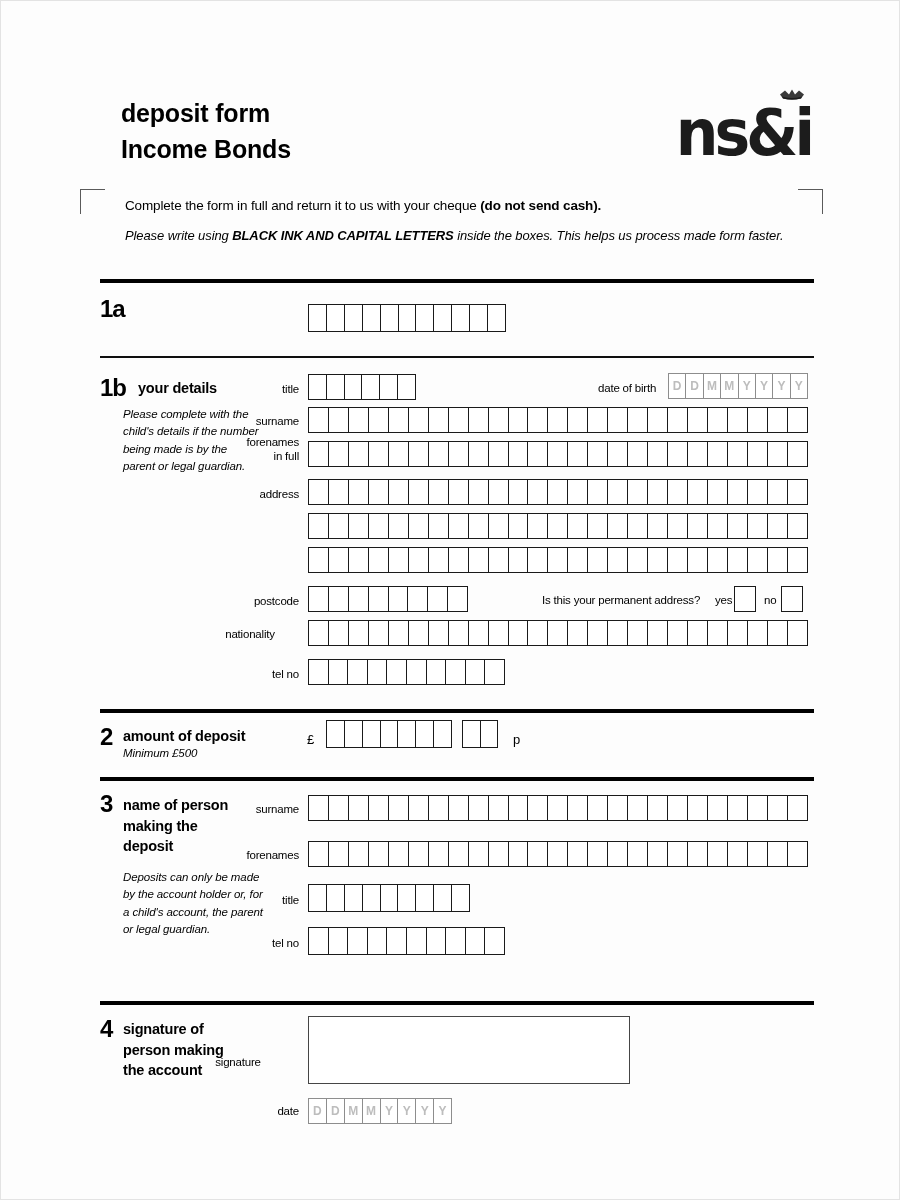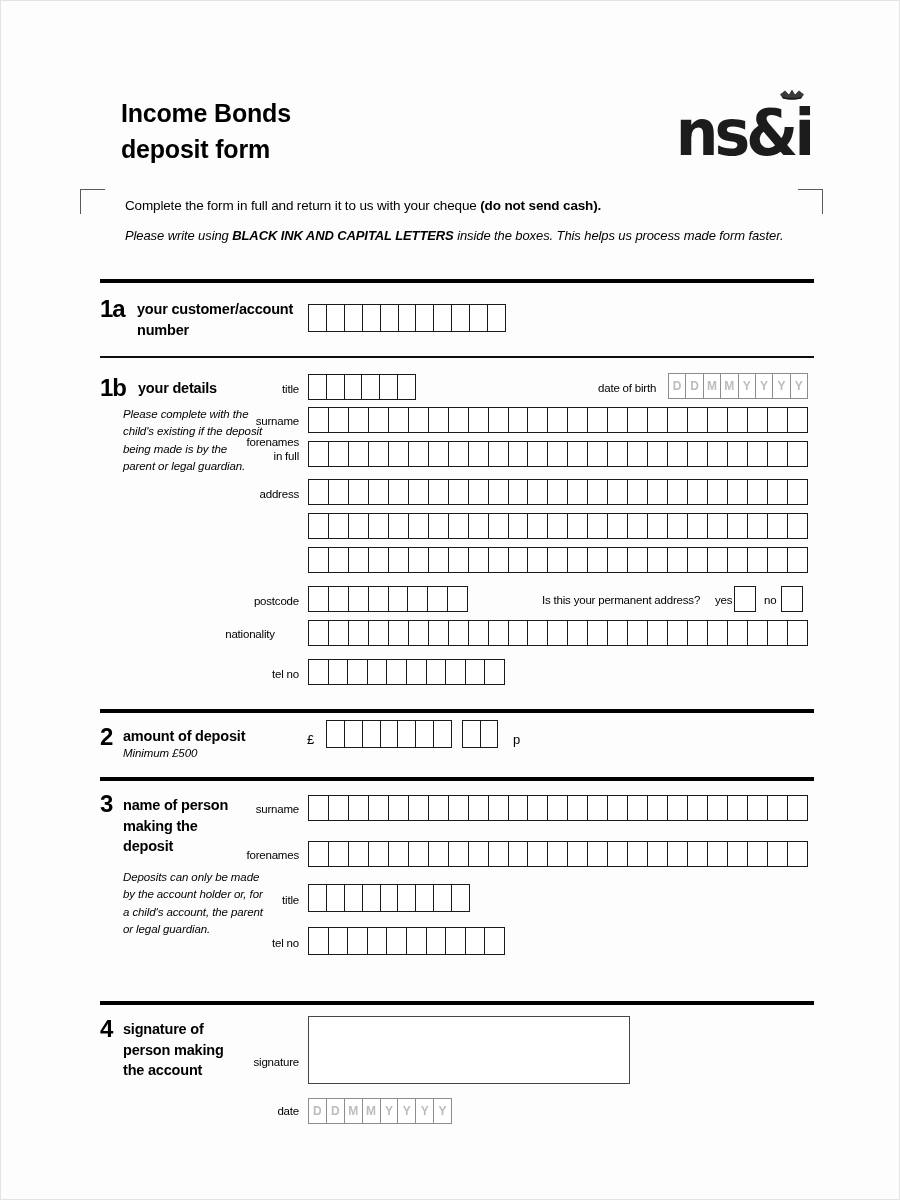--- a/index.html
+++ b/index.html
@@ -179,22 +179,22 @@
   .date-row { border-color: #8d8d8d; }
   .date-row .cell { border-right-color: #8d8d8d; }
 </style>
 </head>
 <body>
 
 <div id="page">
 
   <div class="header">
     <div class="form-title">
+      <div>deposit form</div>
       <div>Income Bonds</div>
-      <div>deposit form</div>
     </div>
     <div class="logo-wrap">
       <svg class="logo-crown" viewBox="0 0 52 26">
         <path d="M2 13 L12 5 L20 13 L26 3 L32 13 L40 5 L50 13 L44 21 Q26 26 8 21 Z" fill="#3a3a3a"></path>
         <path d="M6 17 Q26 23 46 17 L44 21 Q26 25 8 21 Z" fill="#1c1c1c"></path>
       </svg>
       <div class="logo-text">ns&amp;i</div>
     </div>
   </div>
 
@@ -202,45 +202,41 @@
   <div class="corner tr"></div>
 
   <div class="intro">
     <div class="intro-line"><span>Complete the form in full and return it to us with your cheque </span><b>(do not send cash).</b></div>
     <div class="intro-note"><span>Please write using </span><b>BLACK INK AND CAPITAL LETTERS</b><span> inside the boxes. This helps us process made form faster.</span></div>
   </div>
 
   <div class="rule-thick" style="top:278px;"></div>
 
   <div class="sec-num" style="left:99px; top:294px;">1a</div>
-  <div class="sec-head" style="left:136px; top:298px; width:180px;">
-    <div>your customer/account</div>
-    <div>number</div>
-  </div>
   <div class="boxrow" id="acct-row" style="left:307px; top:303px; width:198px; height:28px;">
       <div class="cell" style="flex: 1 1 0px;"></div>
       <div class="cell" style="flex: 1 1 0px;"></div>
       <div class="cell" style="flex: 1 1 0px;"></div>
       <div class="cell" style="flex: 1 1 0px;"></div>
       <div class="cell" style="flex: 1 1 0px;"></div>
       <div class="cell" style="flex: 1 1 0px;"></div>
       <div class="cell" style="flex: 1 1 0px;"></div>
       <div class="cell" style="flex: 1 1 0px;"></div>
       <div class="cell" style="flex: 1 1 0px;"></div>
       <div class="cell" style="flex: 1 1 0px;"></div>
       <div class="cell" style="flex: 1 1 0px;"></div>
     </div>
 
   <div class="rule-thin" style="top:355px;"></div>
 
   <div class="sec-num" style="left:99px; top:373px;">1b</div>
   <div class="sec-head" style="left:137px; top:377px;">your details</div>
   <div class="sec-sub" style="left:122px; top:405px; width:165px;">
     <div>Please complete with the</div>
-    <div>child's existing if the deposit</div>
+    <div>child's details if the number</div>
     <div>being made is by the</div>
     <div>parent or legal guardian.</div>
   </div>
 
   <div class="fld-label" style="left:200px; top:381px; width:98px;">title</div>
   <div class="boxrow" id="b1-title" style="left:307px; top:373px; width:108px; height:26px;">
       <div class="cell" style="flex: 1 1 0px;"></div>
       <div class="cell" style="flex: 1 1 0px;"></div>
       <div class="cell" style="flex: 1 1 0px;"></div>
       <div class="cell" style="flex: 1 1 0px;"></div>
@@ -586,21 +582,21 @@
 
   <div class="rule-thick" style="top:1000px;"></div>
 
   <div class="sec-num" style="left:99px; top:1014px;">4</div>
   <div class="sec-head" style="left:122px; top:1018px; width:160px;">
     <div>signature of</div>
     <div>person making</div>
     <div>the account</div>
   </div>
 
-  <div class="fld-label" style="left:200px; top:1054px; width:98px;">signature</div>
+  <div class="fld-label" style="left:188px; top:1054px; width:98px;text-align:center;">signature</div>
   <div class="sig-box" style="left:307px; top:1015px; width:322px; height:68px;"></div>
 
   <div class="fld-label" style="left:200px; top:1103px; width:98px;">date</div>
   <div class="boxrow date-row" id="s4-date" style="left:307px; top:1097px; width:144px; height:26px;">
       <div class="cell" style="flex: 1 1 0px;">D</div>
       <div class="cell" style="flex: 1 1 0px;">D</div>
       <div class="cell" style="flex: 1 1 0px;">M</div>
       <div class="cell" style="flex: 1 1 0px;">M</div>
       <div class="cell" style="flex: 1 1 0px;">Y</div>
       <div class="cell" style="flex: 1 1 0px;">Y</div>

